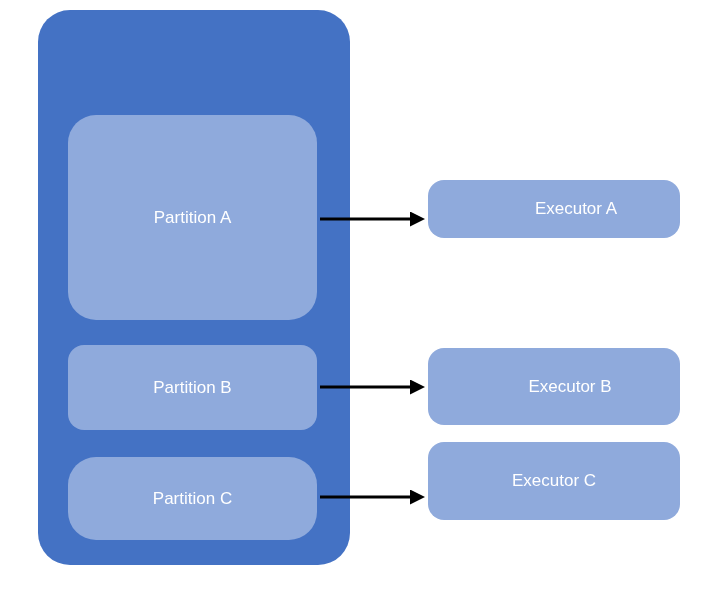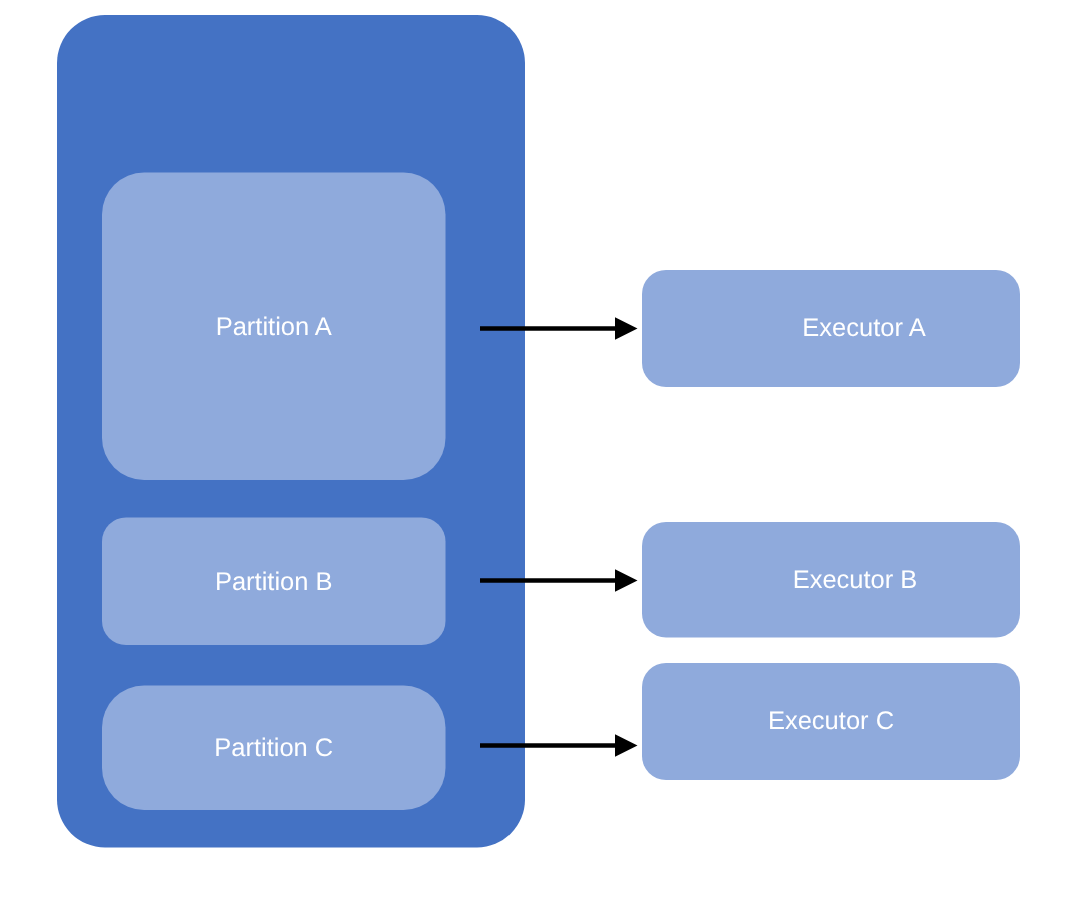--- a/index.html
+++ b/index.html
@@ -43,26 +43,26 @@
   .node {
     position: absolute;
     background: var(--node);
     color: var(--text);
     font-size: 17px;
     display: flex;
     align-items: center;
     justify-content: center;
     text-align: center;
   }
-  .partition { left: 30px; width: 229px; }
+  .partition { left: 30px; width: 249px; }
   .partition-a { top: 105px; height: 205px; border-radius: 28px; }
   .partition-b { top: 335px; height: 85px;  border-radius: 16px; }
   .partition-c { top: 447px; height: 83px;  border-radius: 28px; }
   .executor { left: 428px; width: 252px; border-radius: 16px; }
-  .executor-a { top: 180px; height: 78px; padding-left: 44px; }
+  .executor-a { top: 180px; height: 58px; padding-left: 44px; }
   .executor-b { top: 348px; height: 77px; padding-left: 32px; }
   .executor-c { top: 442px; height: 78px; }
   .arrows {
     position: absolute;
     left: 0;
     top: 0;
     width: 713px;
     height: 602px;
     pointer-events: none;
   }

